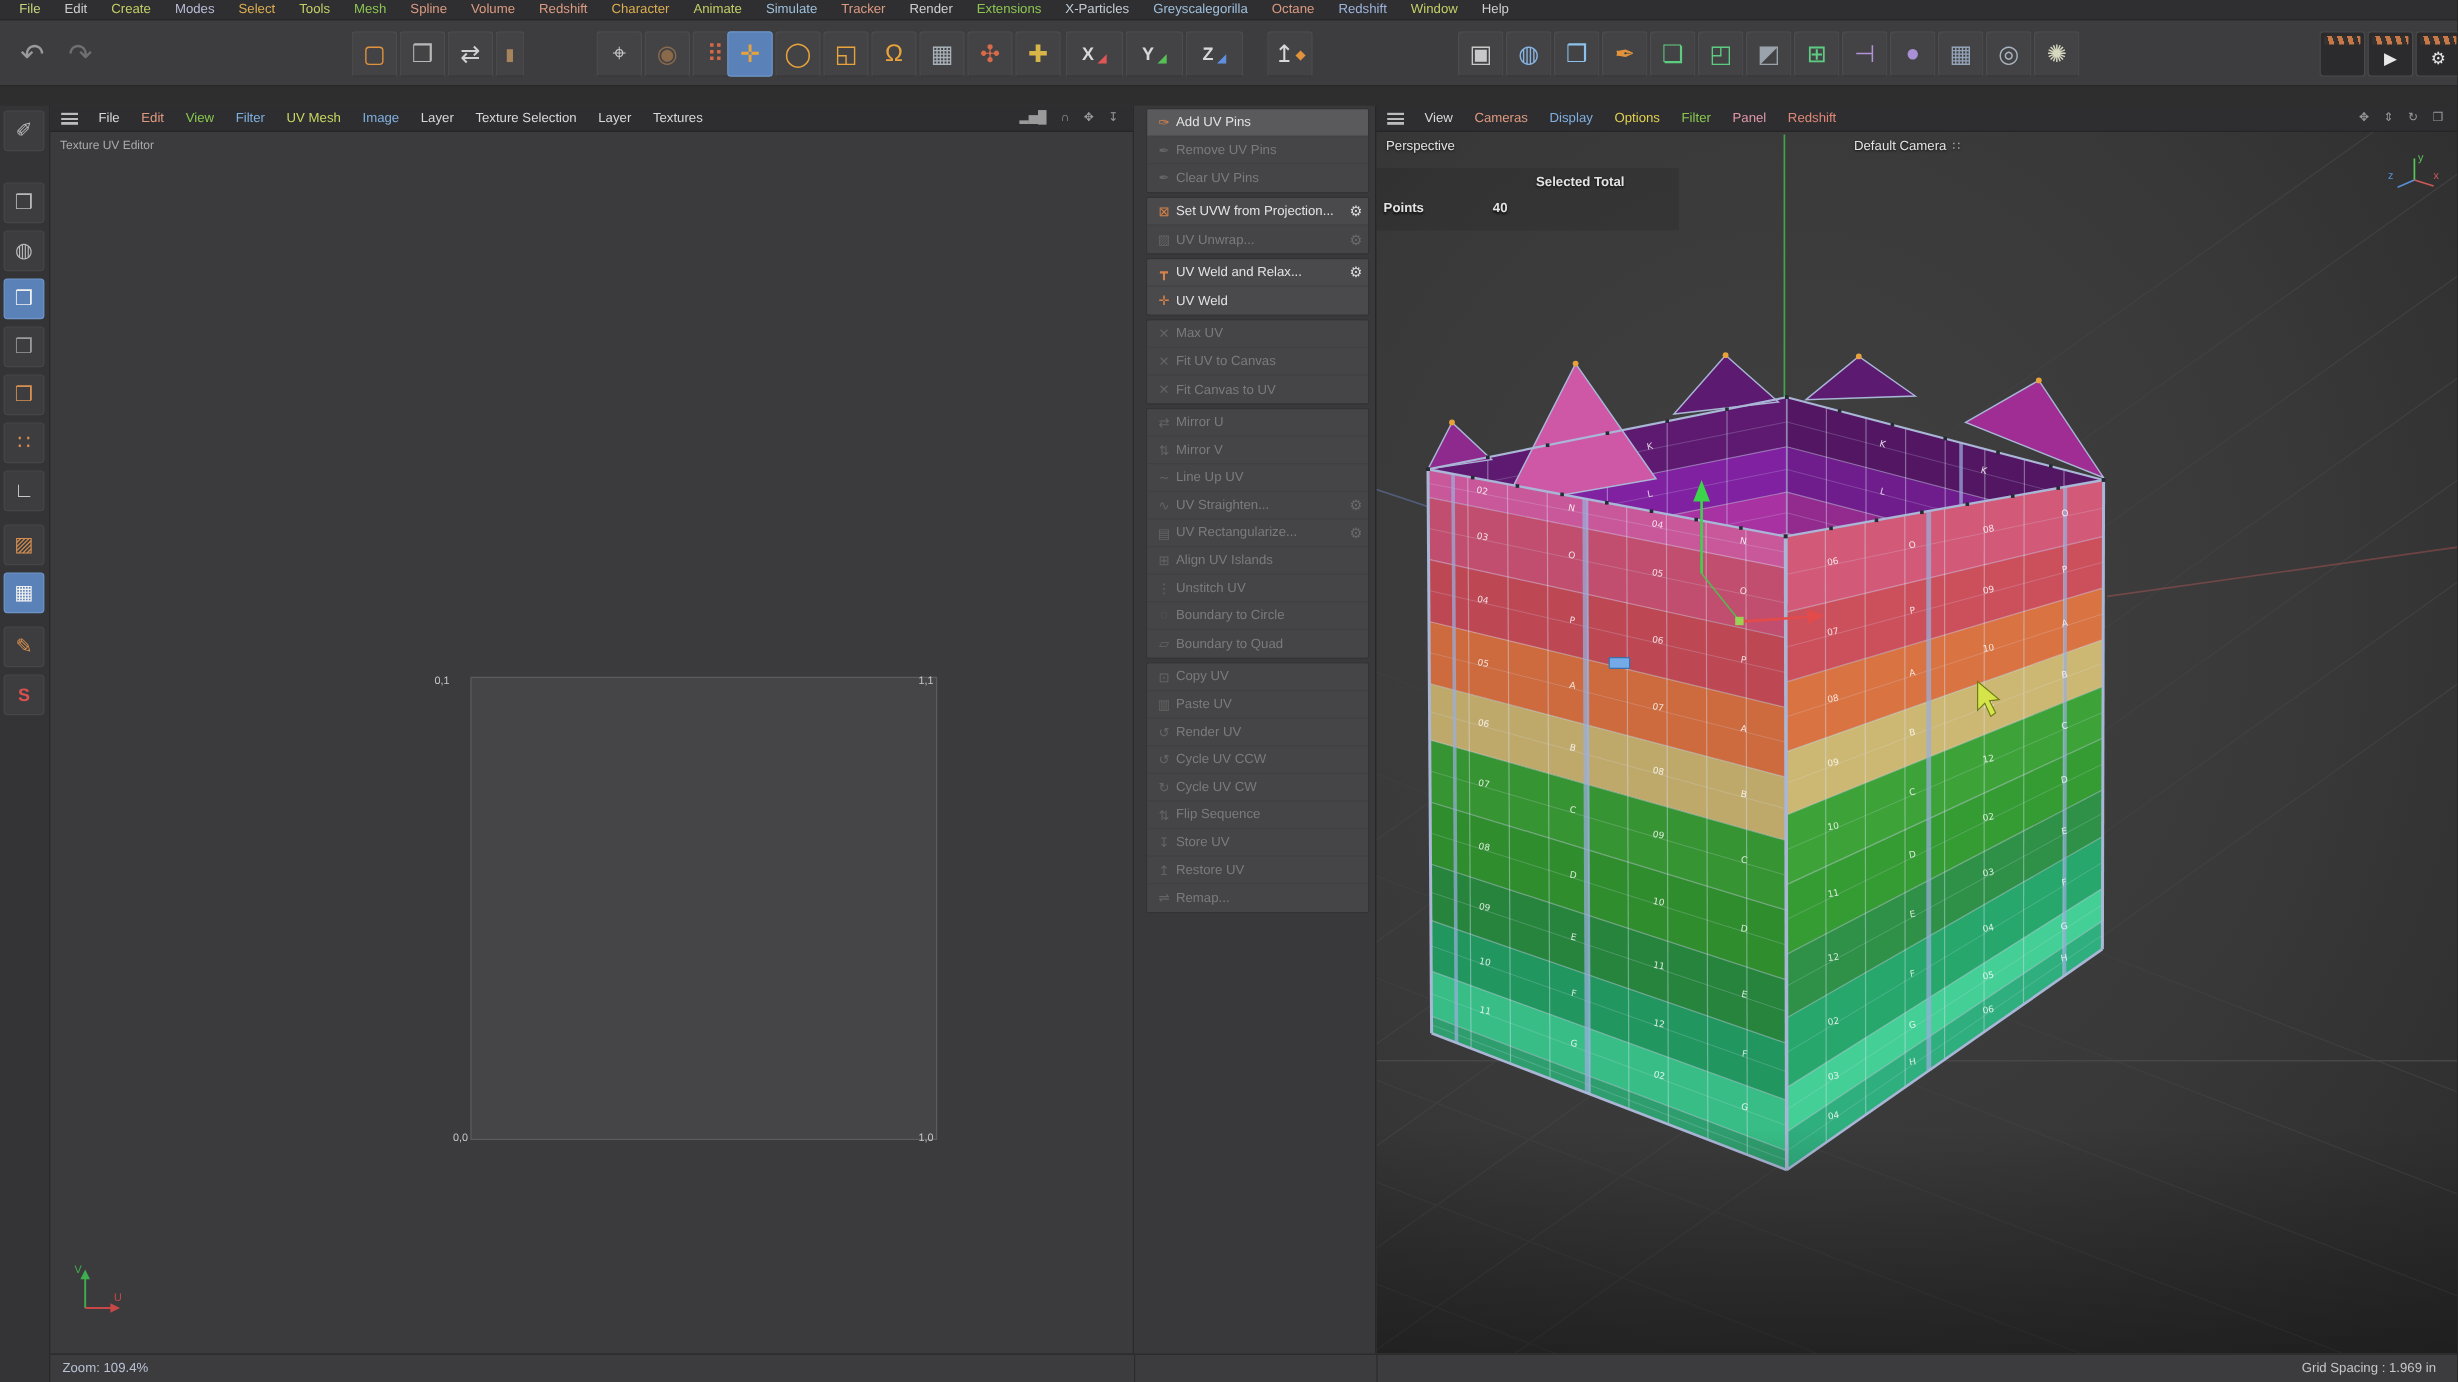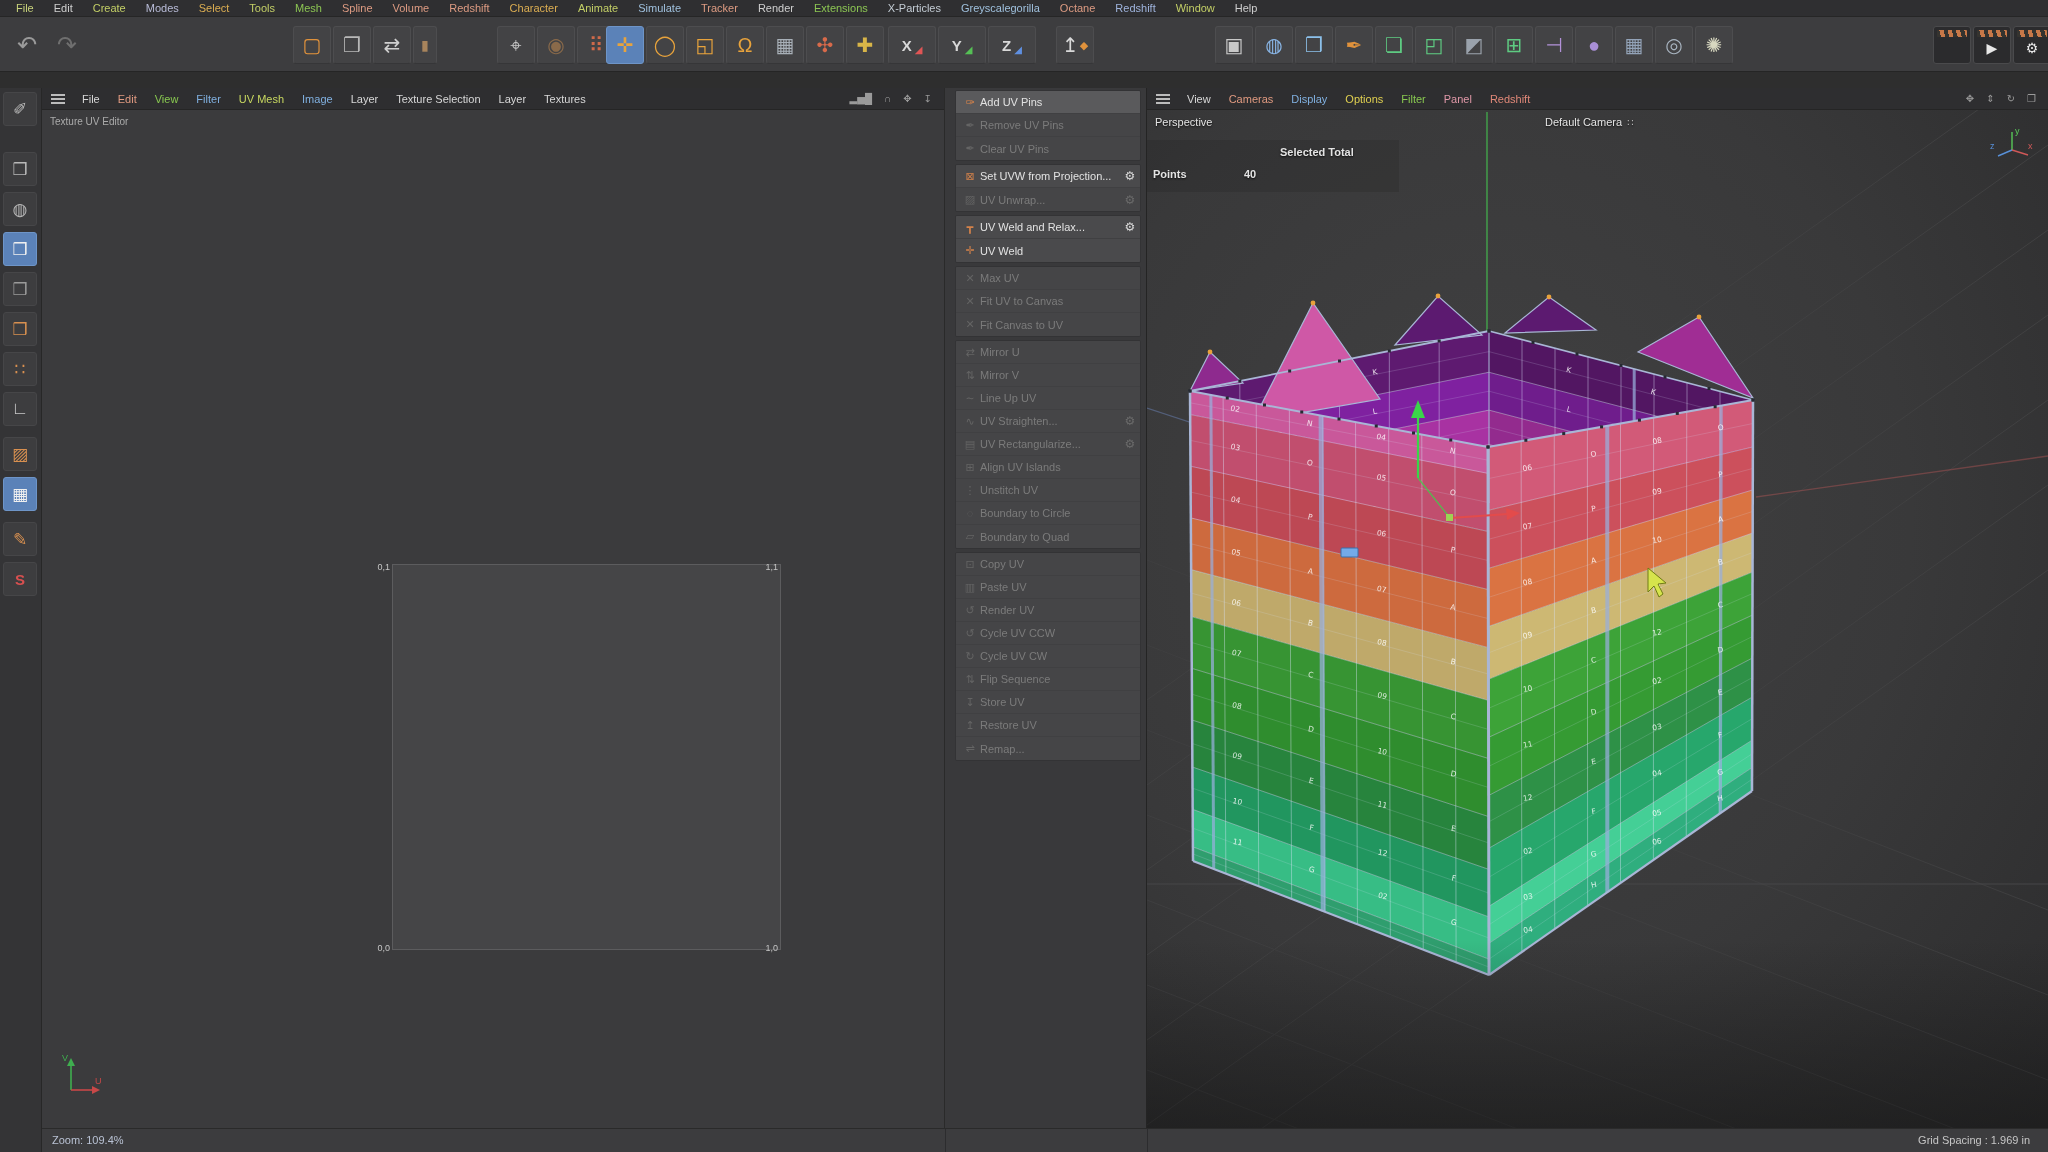--- a/index.html
+++ b/index.html
@@ -33,21 +33,21 @@
   .pmbar { height:22px; background:#2e2e30; border-bottom:1px solid #252525; display:flex; align-items:center; font-size:11px; padding-left:6px; }
   .pmi { padding:0 9px; white-space:nowrap; }
   .burger { width:14px; height:10px; margin:0 8px 0 3px; flex:none;
     background:linear-gradient(#bcbcbc 0 2px, transparent 2px 4px, #bcbcbc 4px 6px, transparent 6px 8px, #bcbcbc 8px 10px); }
   .pm-right { margin-left:auto; display:flex; gap:12px; padding-right:12px; color:#9a9a9a; font-size:10px; align-items:center; }
 
   .uvpanel { position:absolute; left:42px; top:0; width:903px; bottom:24px; background:#3b3b3d; border-right:1px solid #2a2a2a; }
   .panel-tag { position:absolute; left:8px; top:28px; font-size:10px; color:#ababab; }
   .uvsquare { position:absolute; left:350px; top:476px; width:389px; height:386px; background:#454547; border:1px solid #5c5c5e; }
   .cl { position:absolute; font-size:9px; color:#c6c6c6; }
-  .cl.tl { left:-31px; top:-3px; width:28px; text-align:right; }
+  .cl.tl { left:-31px; top:-3px; width:28px; text-align:left; }
   .cl.tr { right:2px; top:-3px; }
   .cl.bl { left:-31px; bottom:-4px; width:28px; text-align:right; }
   .cl.br { right:2px; bottom:-4px; }
   .uvaxis { position:absolute; left:20px; top:962px; }
 
   .palettecol { position:absolute; left:945px; top:0; width:202px; bottom:24px; background:#39393b; border-right:1px solid #242424; }
   .palette { position:absolute; left:10px; top:2px; width:186px; }
   .cmd-group { border:1px solid #333335; border-radius:2px; margin-bottom:3px; overflow:hidden; background:#464648; }
   .cmd { height:23px; display:flex; align-items:center; background:#4a4a4c; border-bottom:1px solid #404042; font-size:11px; color:#e2e2e2; padding:0 2px 0 4px; }
   .cmd:last-child { border-bottom:none; }

